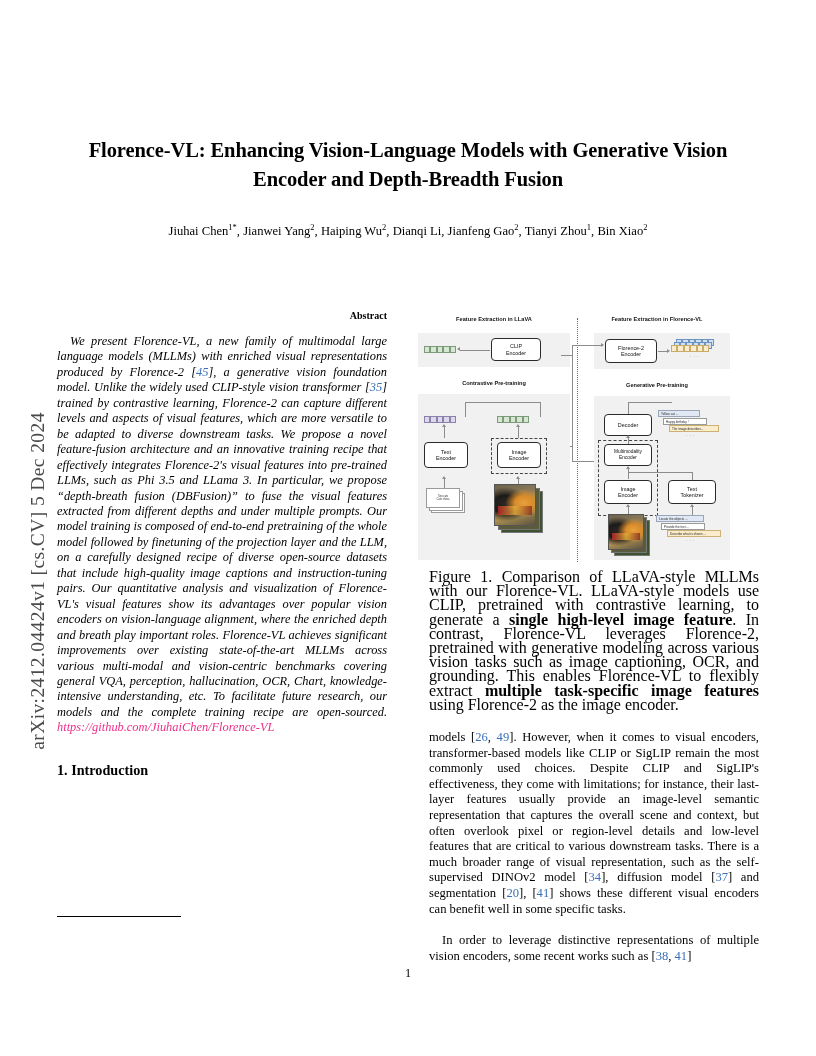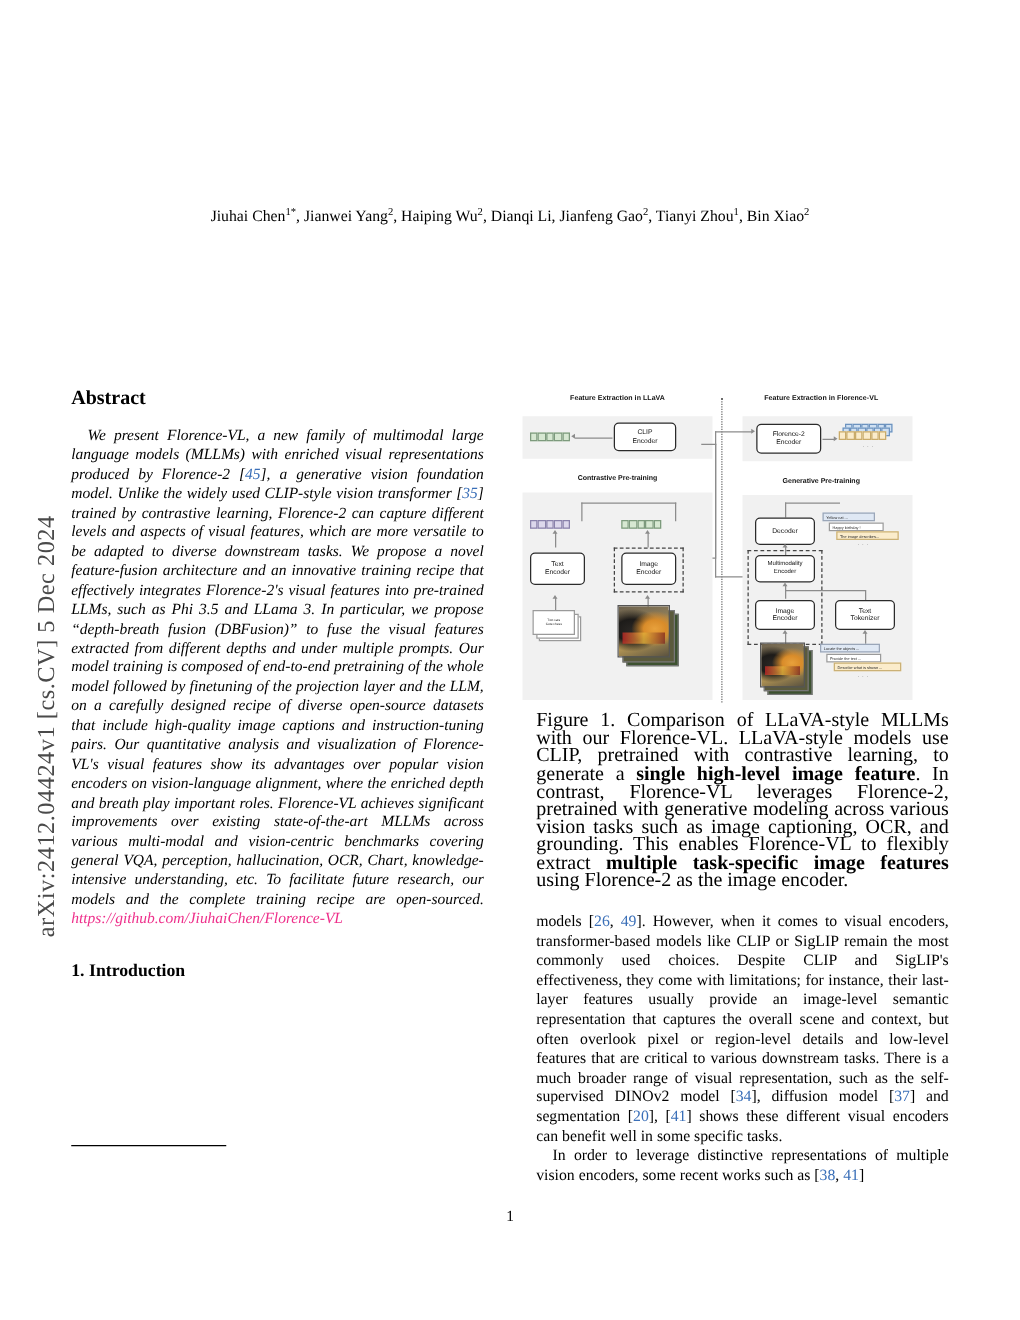--- a/index.html
+++ b/index.html
@@ -66,23 +66,23 @@
   
   .col {
     position: absolute;
     width: 330px;
     top: 310px;
   }
   .col-left  { left: 57px; }
   .col-right { left: 429px; }
 
   h2.section-head {
-    font-size: 16px;
+    font-size: 10px;
     font-weight: bold;
-    text-align: left;
+    text-align: right;
     margin: 0 0 13px 0;
     font-family: "Liberation Serif", serif;
   }
   h2.section-head-left {
     text-align: left;
     margin: 0 0 7px 0;
     font-size: 14.2px;
   }
 
   p.abstract-body {
@@ -103,21 +103,21 @@
     font-size: 12.4px;
   }
 
   p.body-text {
     font-size: 12.6px;
     line-height: 15.6px;
     text-align: justify;
     margin: 0;
   }
   p.body-text.indent { text-indent: 13px; }
-  p.body-text + p.body-text { margin-top: 0; }
+  p.body-text + p.body-text { margin-top: 16px; }
 
   .caption {
     font-size: 16px;
     line-height: 14.2px;
     text-align: justify;
     margin: 0;
   }
   .caption b { font-weight: bold; }
 
   
@@ -300,20 +300,24 @@
     filter: blur(0.6px);
   }
   .text-card-stack { position: absolute; }
 </style>
 </head>
 <body>
 
 <div class="arxiv-stamp">arXiv:2412.04424v1  [cs.CV]  5 Dec 2024</div>
 
 <div class="title-block">
+  <h1 class="paper-title">
+    <span>Florence-VL: Enhancing Vision-Language Models with Generative Vision</span><br>
+    <span>Encoder and Depth-Breadth Fusion</span>
+  </h1>
   <div class="authors">
     <span><span>Jiuhai Chen</span><sup>1*</sup>,</span>
     <span><span>Jianwei Yang</span><sup>2</sup>,</span>
     <span><span>Haiping Wu</span><sup>2</sup>,</span>
     <span><span>Dianqi Li</span>,</span>
     <span><span>Jianfeng Gao</span><sup>2</sup>,</span>
     <span><span>Tianyi Zhou</span><sup>1</sup>,</span>
     <span><span>Bin Xiao</span><sup>2</sup></span>
   </div>
 </div>

